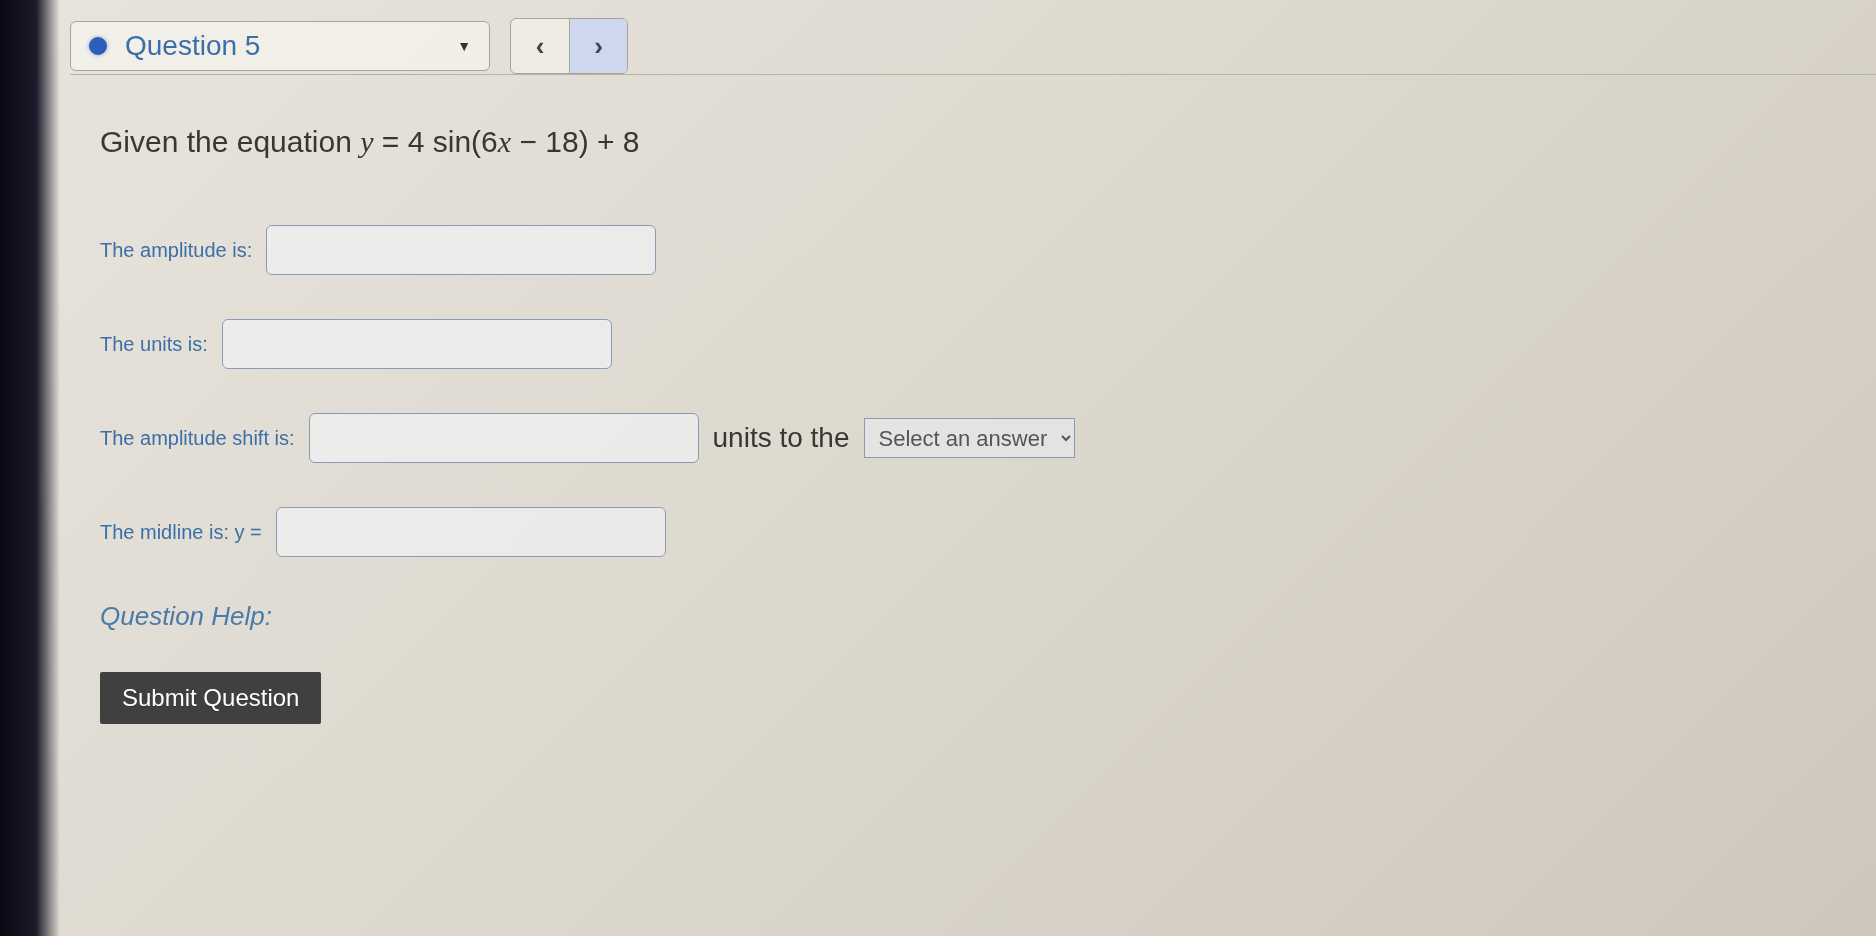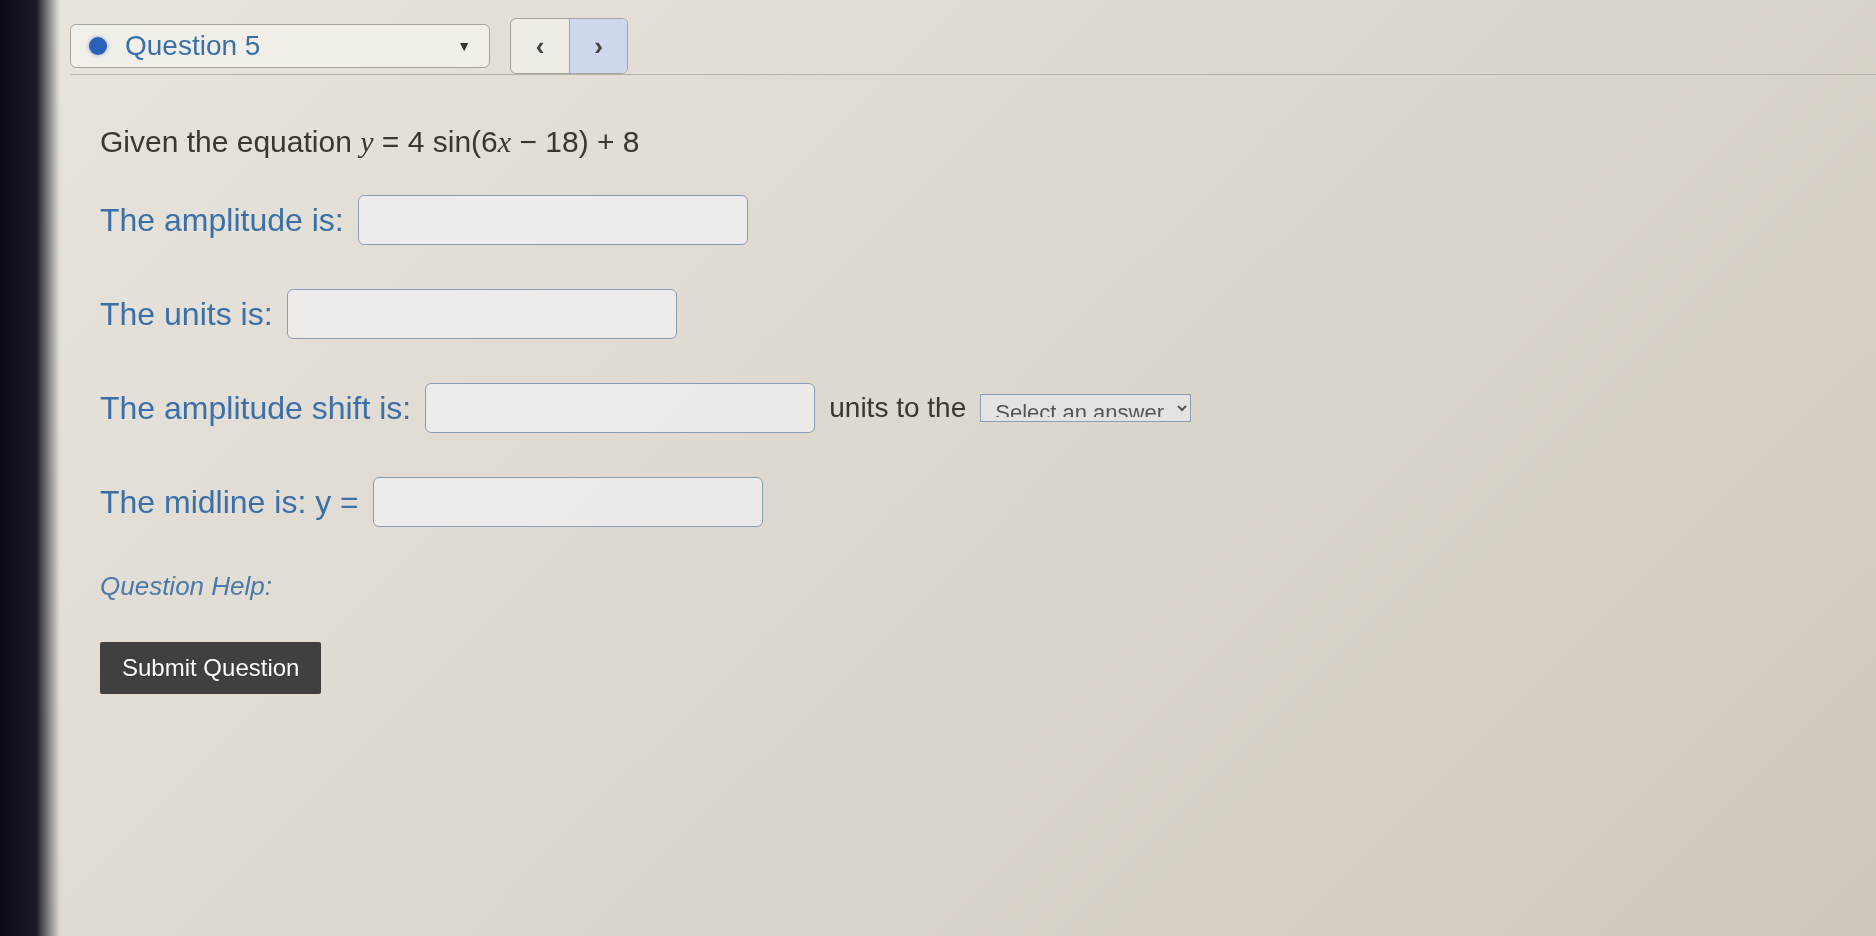--- a/index.html
+++ b/index.html
@@ -38,21 +38,21 @@
       padding-bottom: 0;
     }
     .question-dropdown {
       display: flex;
       align-items: center;
       border: 1px solid #a8a39a;
       border-radius: 6px;
       background: rgba(250,248,244,0.6);
       padding: 8px 18px;
       min-width: 420px;
-      height: 44px;
+      height: 50px;
       cursor: pointer;
       margin-bottom: 0;
     }
     .status-dot {
       width: 18px;
       height: 18px;
       border-radius: 50%;
       background: #2b5fb8;
       margin-right: 18px;
       box-shadow: 0 0 4px rgba(43,95,184,0.5);
@@ -93,55 +93,55 @@
     }
     .nav-btn + .nav-btn {
       border-left: 1px solid #a8a39a;
     }
     .question-body {
       padding: 50px 30px 30px 30px;
       font-size: 28px;
       color: #3a3632;
     }
     .equation-line {
-      margin-bottom: 36px;
+      margin-bottom: 66px;
       font-size: 30px;
     }
     .math-italic {
       font-style: italic;
       font-family: "Times New Roman", serif;
     }
     .answer-row {
       display: flex;
       align-items: center;
       gap: 14px;
       margin-bottom: 44px;
       flex-wrap: wrap;
     }
     .answer-label {
       color: #3a6fa8;
-      font-size: 32px;
+      font-size: 20px;
     }
     .answer-input {
       height: 50px;
       border: 1px solid #8a9bb8;
       border-radius: 6px;
       background: rgba(245,245,248,0.6);
       font-size: 24px;
       padding: 4px 12px;
     }
     .input-wide {
       width: 390px;
     }
     .inline-text {
       color: #3a3632;
       font-size: 28px;
     }
     .select-answer {
-      height: 28px;
+      height: 40px;
       border: 1px solid #8a9bb8;
       background: rgba(235,235,240,0.6);
       font-size: 22px;
       color: #555;
       padding: 4px 10px;
       cursor: pointer;
     }
     .help-row {
       display: flex;
       align-items: center;

